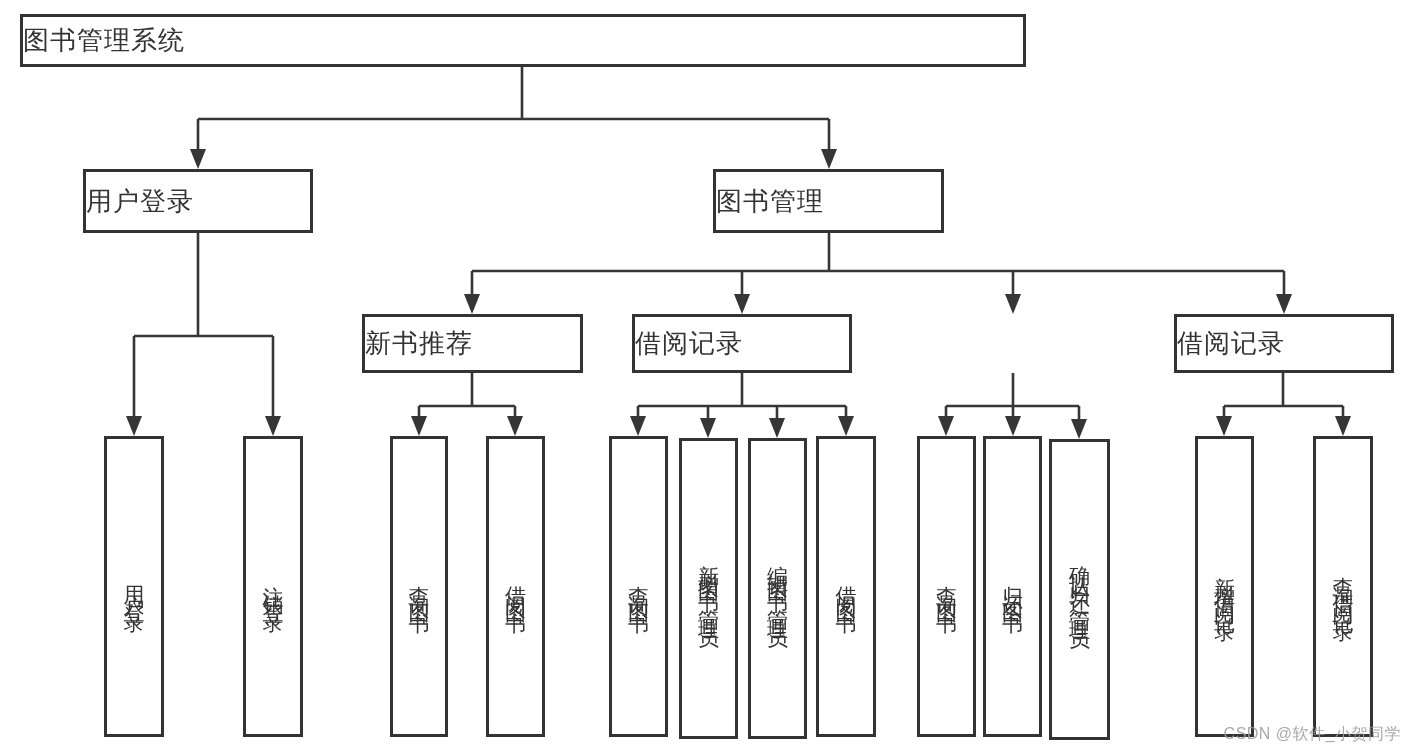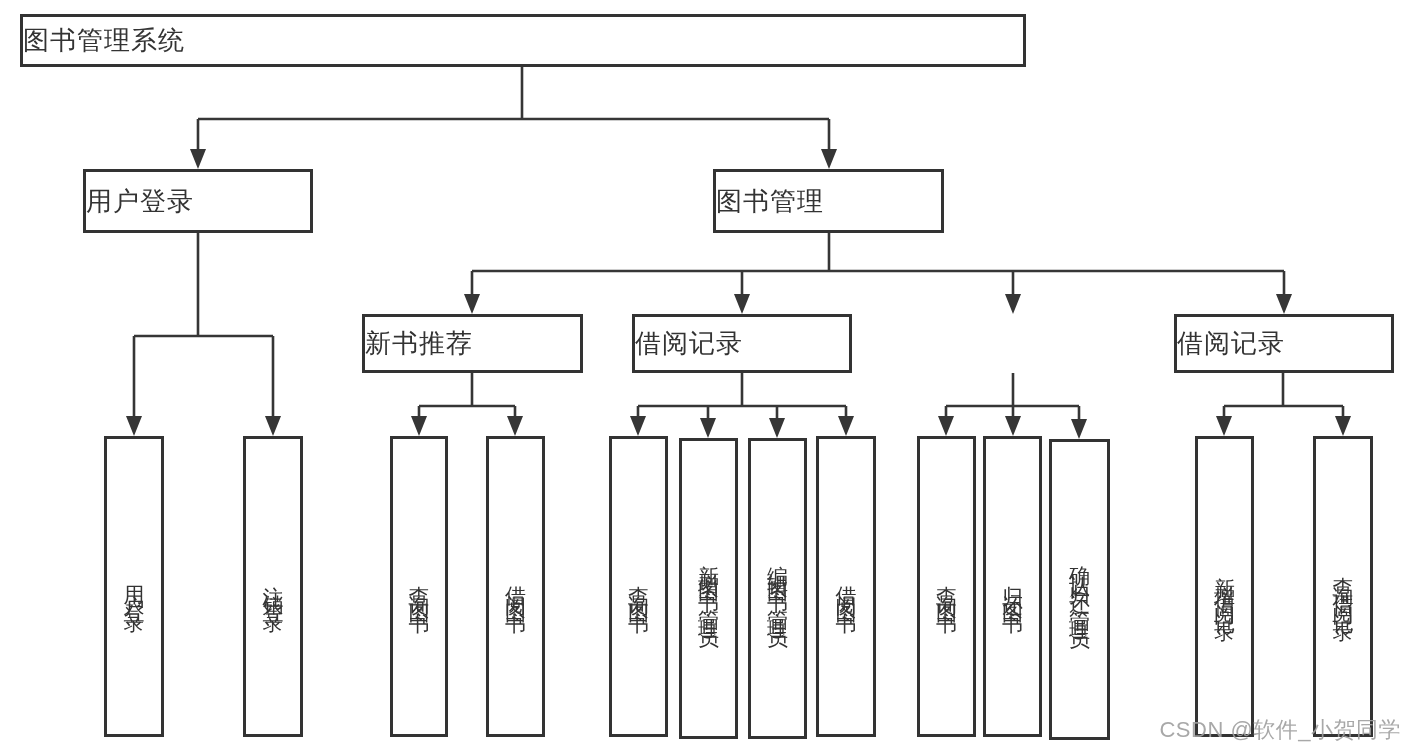--- a/index.html
+++ b/index.html
@@ -20,21 +20,21 @@
     position:absolute; box-sizing:border-box; border:3px solid #333333;
     background:#ffffff; display:flex; align-items:center; justify-content:center;
     z-index:1;
   }
   .vtext {
     writing-mode:vertical-rl; text-orientation:mixed;
     font-size:21px; letter-spacing:9px; line-height:1.05; white-space:nowrap;
   }
   .watermark {
     position:absolute; right:4px; bottom:2px; z-index:2;
-    font-size:22px; color:rgba(158,158,158,0.9); letter-spacing:0.5px;
+    font-size:16px; color:rgba(158,158,158,0.9); letter-spacing:0.5px;
   }
 </style>
 </head>
 <body>
 
 <div class="canvas">
 
   <svg class="wires" width="1405" height="747" viewBox="0 0 1405 747">
     <g>
       <path d="M522 67 V119 M198 119 H829 M198 119 V150 M829 119 V150"></path>

